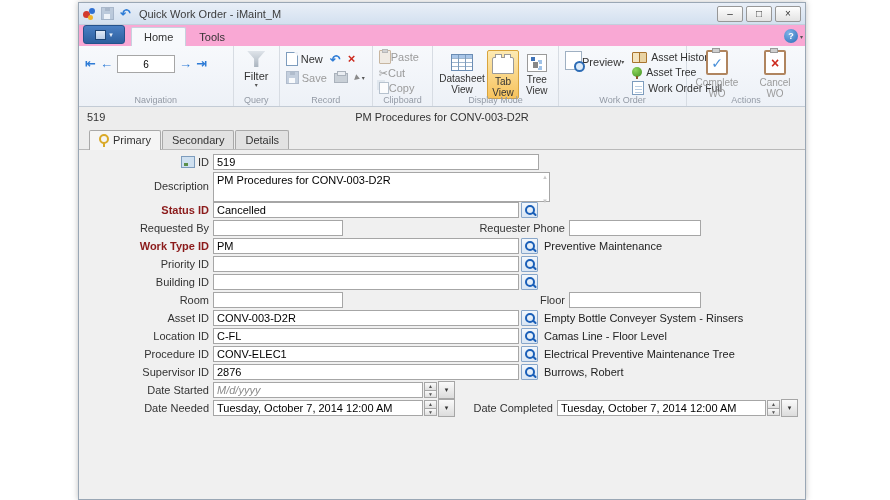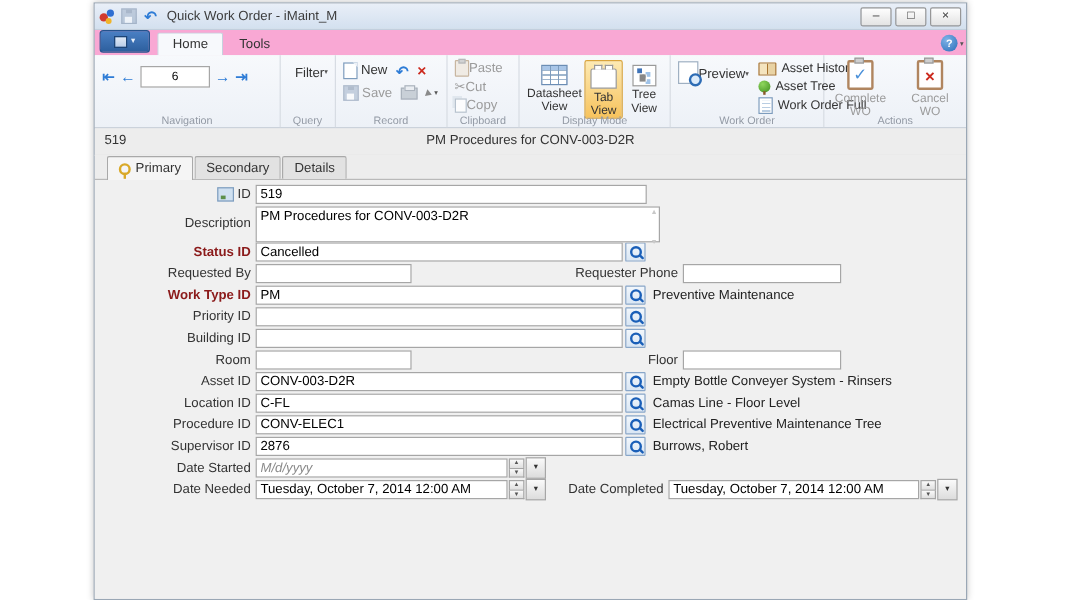--- a/index.html
+++ b/index.html
@@ -44,21 +44,21 @@
   .findline{display:flex;align-items:center;gap:3px;}
   .find-input{width:116px;height:14px;border:1px solid #a6a6a6;font-size:10px;padding:0 3px;background:#fff;}
   .find-input::placeholder{font-style:italic;color:#888;}
   .mag{display:inline-block;width:6px;height:6px;border:2px solid #1a5fb8;border-radius:50%;position:relative;}
   .mag::after{content:"";position:absolute;width:5px;height:2px;background:#1a5fb8;transform:rotate(45deg);right:-4px;bottom:-2px;border-radius:1px;}
   .navline{display:flex;align-items:center;gap:4px;margin-top:5px;}
   .nav-glyph{color:#2e7cd6;font-size:13px;font-weight:bold;line-height:12px;}
   .rec-num{width:52px;height:14px;border:1px solid #a6a6a6;font-size:10px;text-align:center;background:#fff;}
 
   
-  .filterbtn{display:flex;flex-direction:row;align-items:center;padding:1px 6px;}
+  .filterbtn{display:flex;flex-direction:column;align-items:center;padding:1px 6px;}
   .funnel{width:18px;height:16px;background:linear-gradient(#dfe4ea,#aab4bf);clip-path:polygon(0 0,100% 0,62% 48%,62% 100%,38% 100%,38% 48%);margin-bottom:3px;}
   .dd-small{font-size:6px;color:#555;line-height:6px;}
 
   
   .recgrid{display:flex;flex-direction:column;gap:5px;margin-top:2px;}
   .recline{display:flex;align-items:center;gap:7px;}
   .newdoc{width:10px;height:12px;background:#fff;border:1px solid #7d9cbd;position:relative;}
   .newdoc::after{content:"";position:absolute;right:-1px;top:-1px;border:3px solid;border-color:#c6d6e8 transparent transparent #c6d6e8;border-width:0 4px 4px 0;border-style:solid;border-color:transparent #edf1f7 transparent transparent;}
   .xred{color:#cc2a1e;font-size:13px;font-weight:bold;line-height:12px;}
   .printer{width:12px;height:8px;background:#b9c1ca;border:1px solid #8d97a3;position:relative;opacity:.7;}
@@ -107,21 +107,21 @@
   .act-x{color:#cc2a1e;font-size:14px;font-weight:bold;}
   .actlabel{font-size:10px;color:#9b9b9b;text-align:center;line-height:11px;margin-top:2px;}
 
   
   .rec-header{position:absolute;left:0;top:104px;right:0;height:22px;background:#ededed;border-bottom:1px solid #dcdcdc;}
   .rec-id{position:absolute;left:8px;top:4px;font-size:11px;color:#333;}
   .rec-title{position:absolute;left:0;right:0;top:4px;text-align:center;font-size:11px;color:#333;}
 
   
   .form-tabs{position:absolute;left:0;top:126px;right:0;height:21px;display:flex;align-items:flex-end;padding-left:10px;border-bottom:1px solid #b9b9b9;box-sizing:border-box;background:#ededed;}
-  .ftab{font-size:11px;color:#333;padding:3px 9px;border:1px solid #a9a9a9;border-bottom:none;background:#e2e2e2;display:flex;align-items:flex-end;gap:4px;margin-right:1px;border-radius:2px 2px 0 0;}
+  .ftab{font-size:11px;color:#333;padding:3px 9px;border:1px solid #a9a9a9;border-bottom:none;background:#e2e2e2;display:flex;align-items:flex-start;gap:4px;margin-right:1px;border-radius:2px 2px 0 0;}
   .ftab.active{background:#f5f5f5;position:relative;top:1px;padding-bottom:4px;}
   .keyicon{width:6px;height:6px;border:2px solid #d9a928;border-radius:50%;position:relative;display:inline-block;}
   .keyicon::after{content:"";position:absolute;left:2px;top:6px;width:2px;height:5px;background:#d9a928;}
 
   
   .form-body{position:absolute;left:0;top:147px;right:0;bottom:0;background:#f0f0f0;padding-top:4px;overflow:hidden;}
   .frow{display:flex;align-items:center;height:16px;margin-bottom:2px;}
   .frow.desc-row{height:28px;align-items:flex-start;}
   .flabel{width:130px;margin-right:4px;text-align:right;font-size:11px;color:#333;flex:0 0 auto;display:flex;justify-content:flex-end;align-items:center;gap:3px;}
   .flabel.req{color:#8b1a1a;font-weight:bold;}

